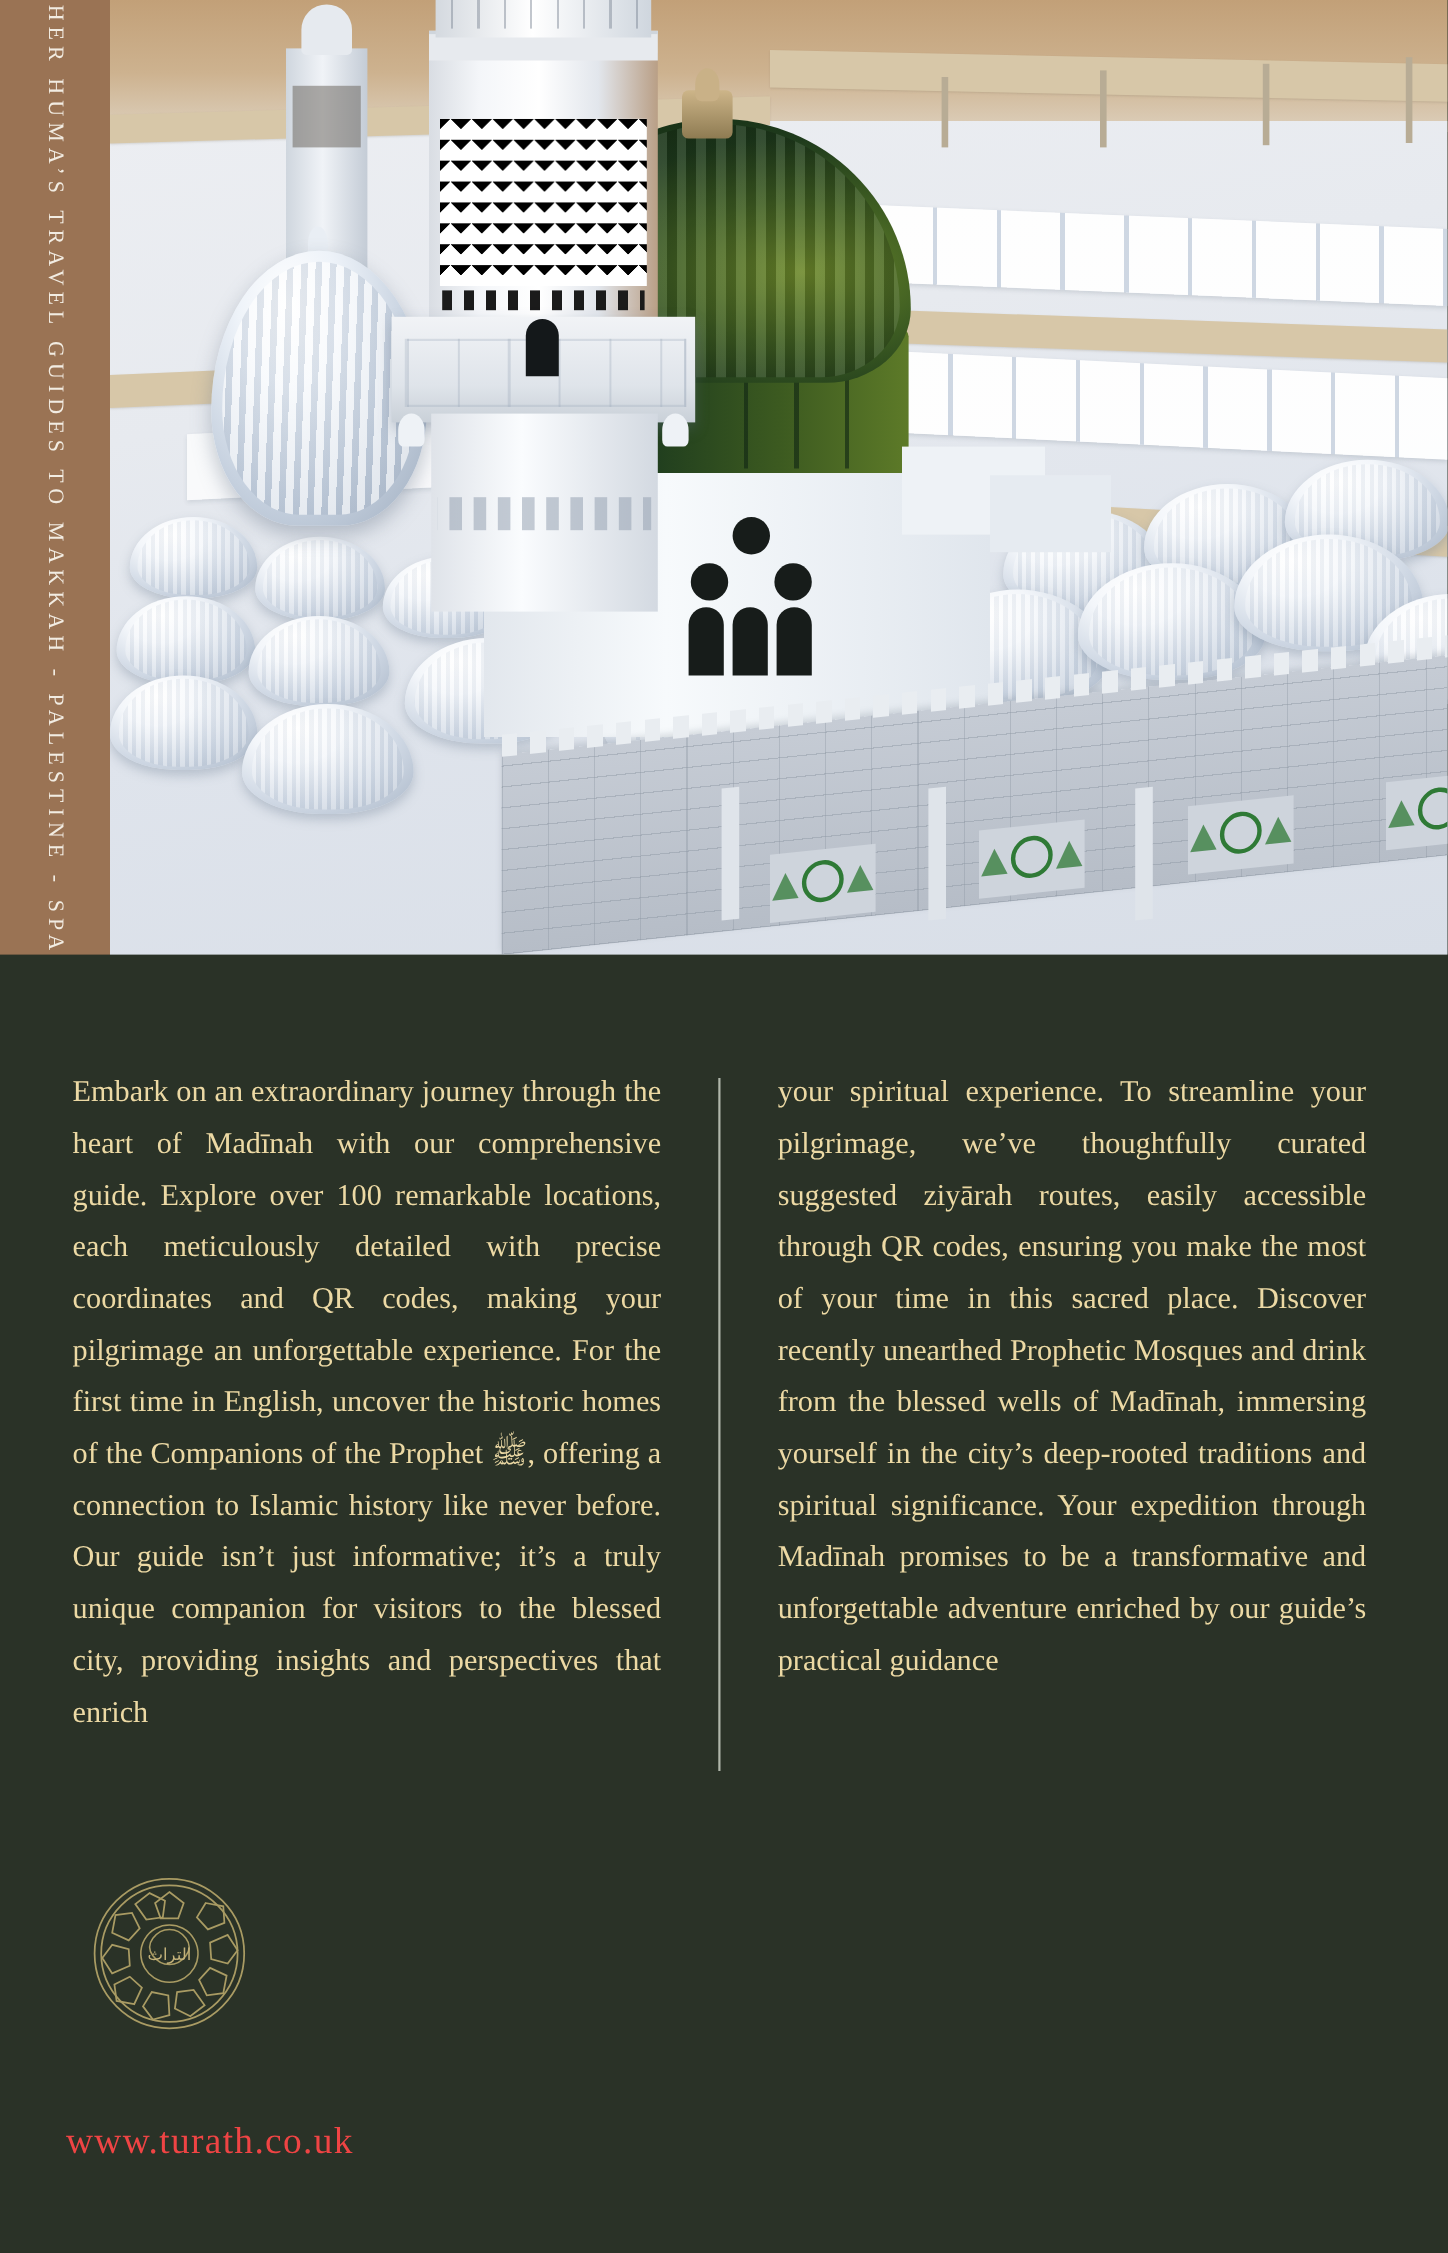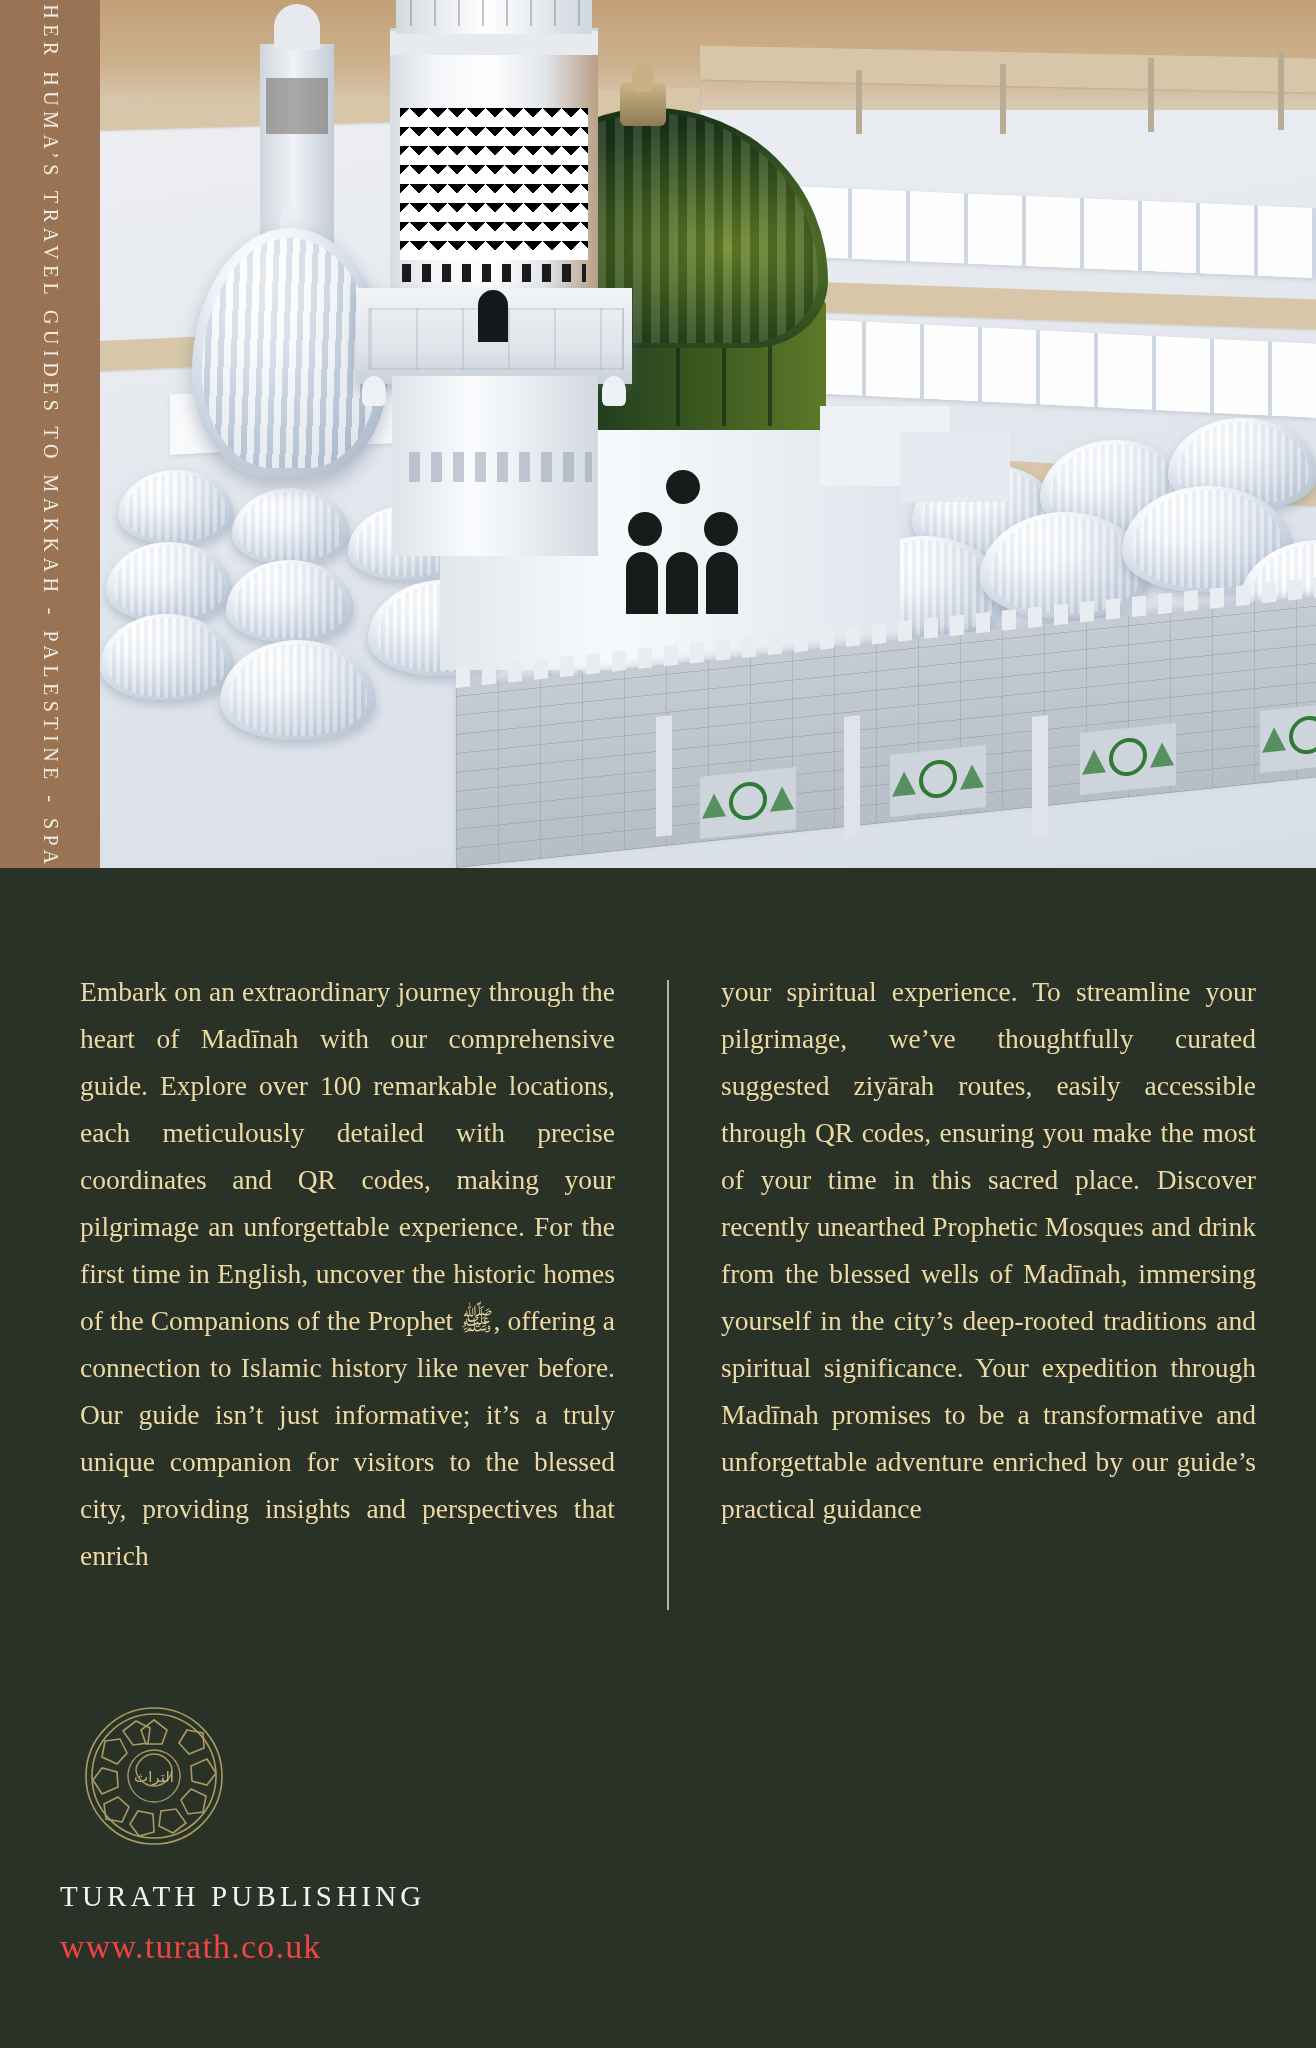--- a/index.html
+++ b/index.html
@@ -229,21 +229,21 @@
 
   
   .dome-field{left:0;top:0;width:1216px;height:868px;}
 
   
   .blurb{
     position:absolute;left:0;top:868px;width:1316px;height:1180px;
     background:#2a3227;
   }
   .cols{
-    position:absolute;left:80px;top:100px;width:1176px;
+    position:absolute;left:66px;top:100px;width:1176px;
     display:flex;gap:0;
   }
   .col-text{
     width:535px;
     color:#ecd9a4;
     font-size:27.5px;
     line-height:47px;
     text-align:justify;
     text-align-last:left;
     font-family:"Liberation Serif","DejaVu Serif",serif;
@@ -418,17 +418,16 @@
             <path d="M20 53 l3 -16 15 -2 7 14 -10 11 z"></path>
             <path d="M41 27 l13 -10 14 7 -2 15 -15 2 z"></path>
           </g>
           <path d="M72 46 a26 26 0 1 0 .01 0 z" stroke-width="1.4"></path>
           <path d="M57 58 q6 -8 15 -8 q9 0 15 8 q6 8 0 16 q-6 8 -15 8 q-9 0 -15 -8 q-6 -8 0 -16 z" stroke-width="1.4"></path>
         </g>
         <text x="72" y="78" text-anchor="middle" fill="#c3b27a" font-family="DejaVu Sans, sans-serif" font-size="15">التراث</text>
       </svg>
     </div>
 
-    <div class="pubname">TURATH PUBLISHING</div>
     <div class="weburl">www.turath.co.uk</div>
 
   </div>
 </div>
 
 </body></html>

